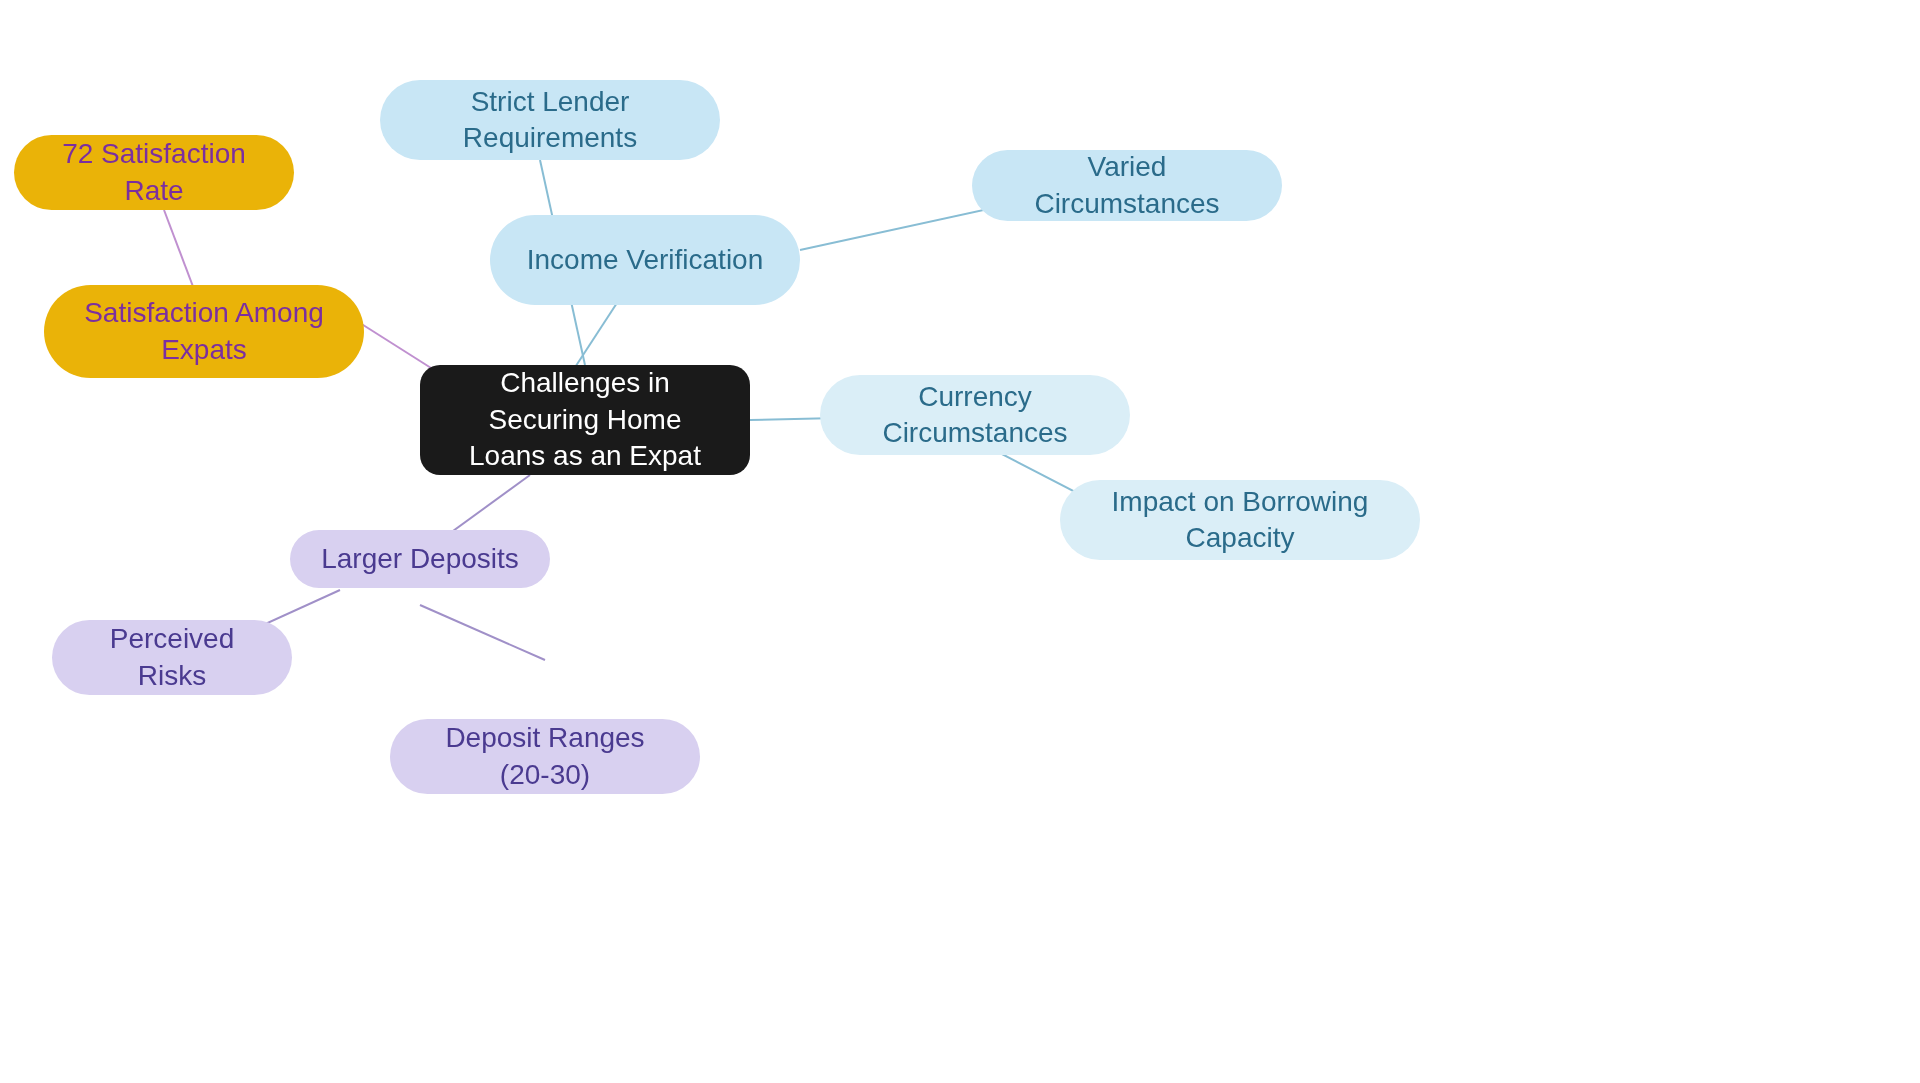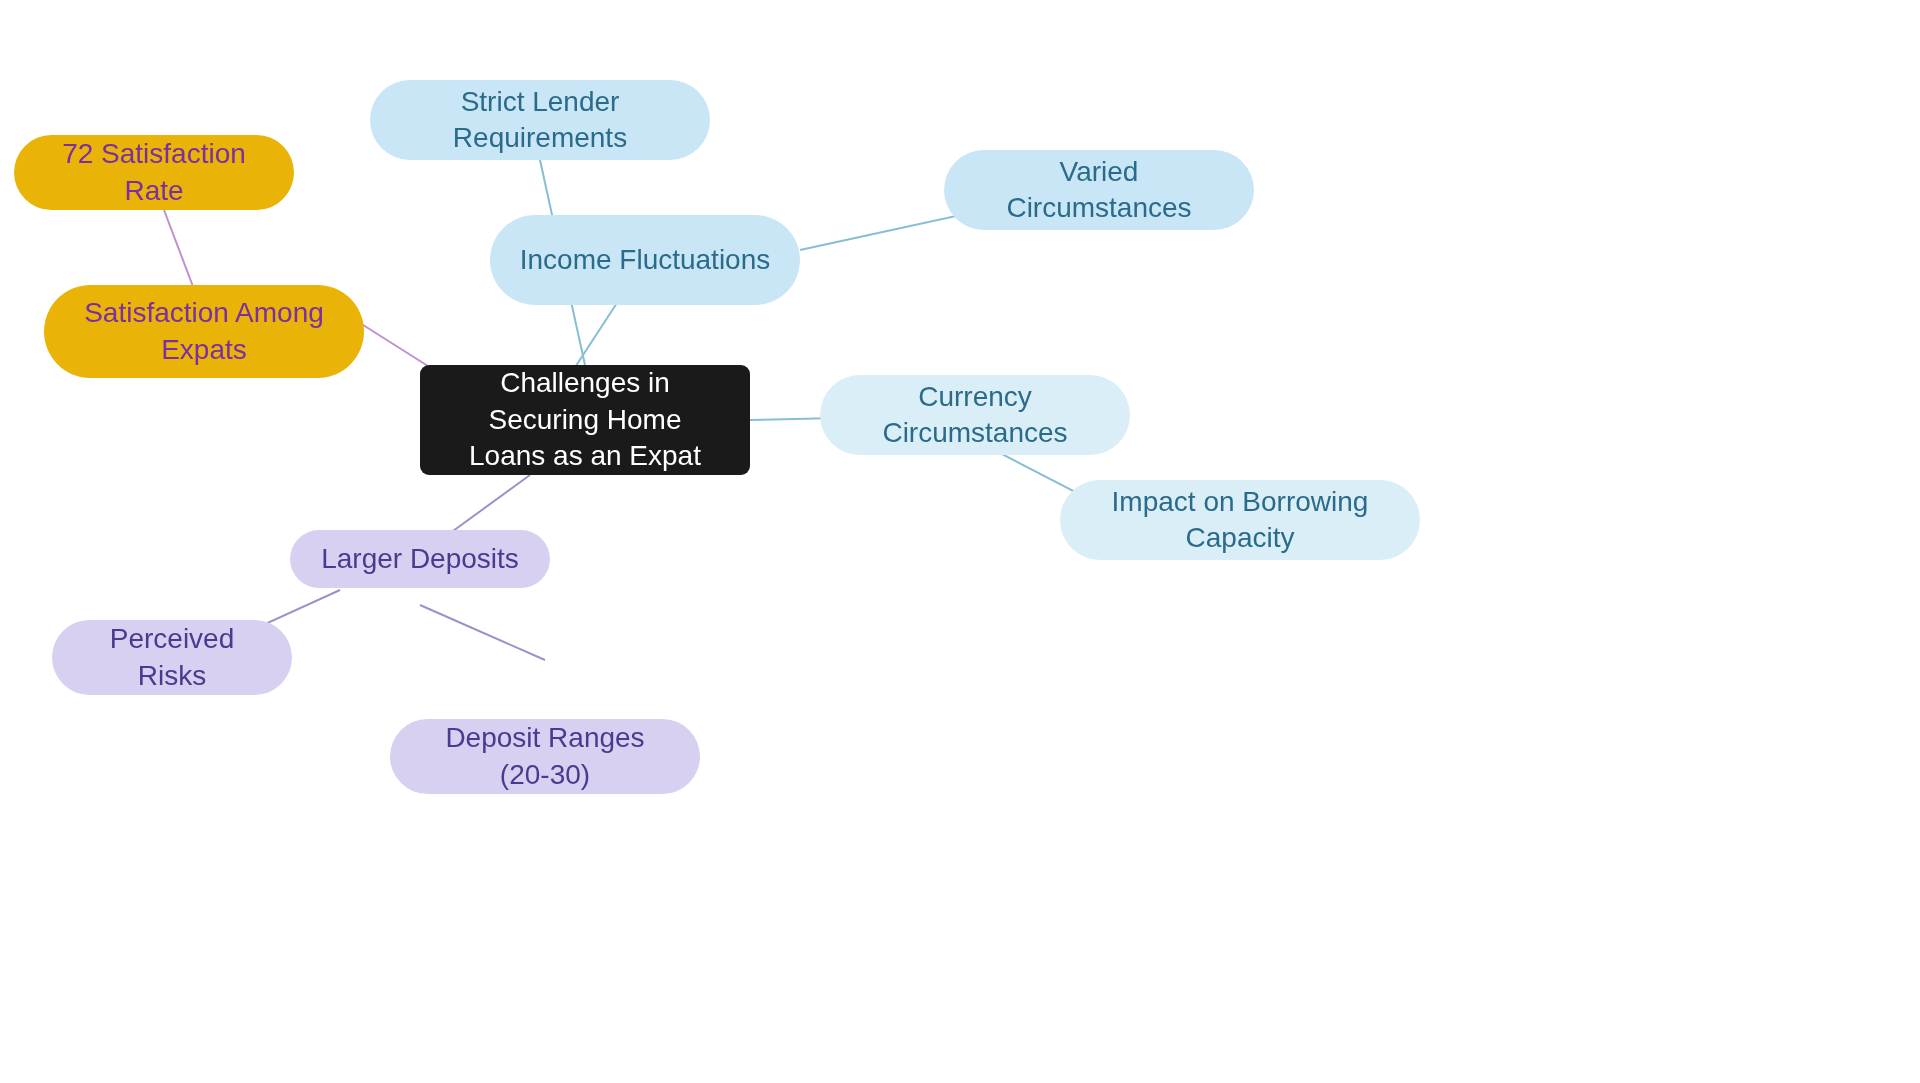--- a/index.html
+++ b/index.html
@@ -39,21 +39,21 @@
     
     .node-center {
       background: #1a1a1a;
       color: #ffffff;
       font-size: 28px;
       font-weight: 500;
       width: 330px;
       height: 110px;
       left: 420px;
       top: 365px;
-      border-radius: 9px;
+      border-radius: 20px;
     }
 
     
     .node-blue {
       background: #c8e6f5;
       color: #2a6b8a;
       border: none;
     }
 
     
@@ -71,35 +71,35 @@
     
     .node-lavender {
       background: #d8d0f0;
       color: #4a3a90;
     }
 
     
     .node-strict-lender {
       width: 340px;
       height: 80px;
-      left: 370px;
+      left: 380px;
       top: 80px;
     }
 
     .node-income-verification {
       width: 310px;
       height: 90px;
       left: 490px;
       top: 215px;
     }
 
     .node-varied-circumstances {
       width: 310px;
-      height: 80px;
-      left: 944px;
+      height: 71px;
+      left: 972px;
       top: 150px;
     }
 
     .node-currency-fluctuations {
       width: 310px;
       height: 80px;
       left: 820px;
       top: 375px;
     }
 
@@ -169,21 +169,21 @@
 
   <line x1="450" y1="380" x2="360" y2="323" stroke="#c090d0" stroke-width="2"></line>
 
   <line x1="200" y1="305" x2="164" y2="210" stroke="#c090d0" stroke-width="2"></line>
 </svg>
 
 <div class="node node-center">Challenges in Securing Home Loans as an Expat</div>
 
 <div class="node node-blue node-strict-lender">Strict Lender Requirements</div>
 
-<div class="node node-blue node-income-verification">Income Fluctuations</div>
+<div class="node node-blue node-income-verification">Income Verification</div>
 
 <div class="node node-blue node-varied-circumstances">Varied Circumstances</div>
 
 <div class="node node-lightblue node-currency-fluctuations">Currency Circumstances</div>
 
 <div class="node node-lightblue node-impact-borrowing">Impact on Borrowing Capacity</div>
 
 <div class="node node-lavender node-larger-deposits">Larger Deposits</div>
 
 <div class="node node-lavender node-deposit-ranges">Deposit Ranges (20-30)</div>

